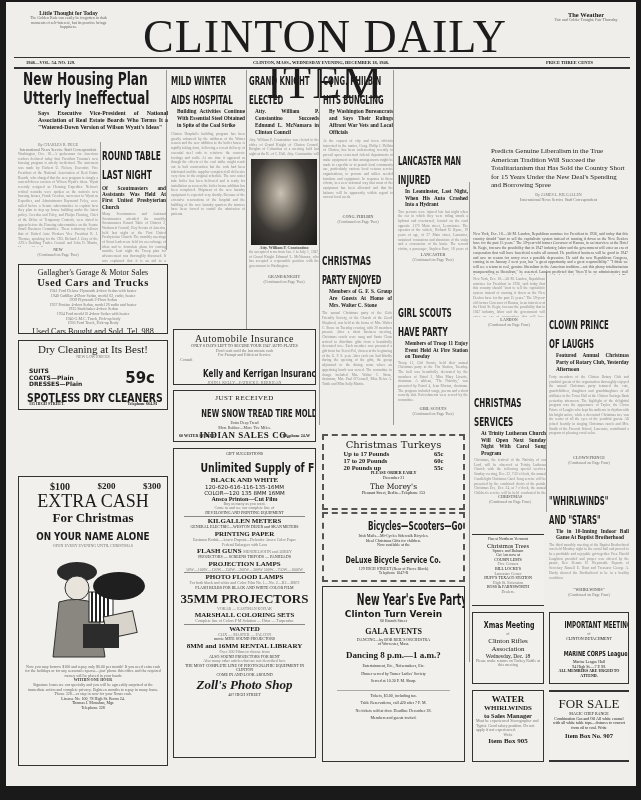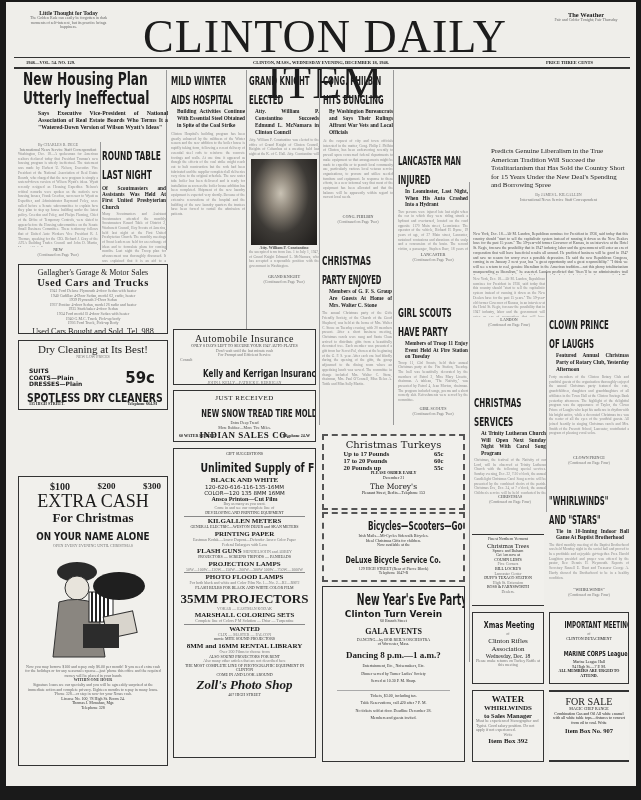--- a/index.html
+++ b/index.html
@@ -371,23 +371,23 @@
     <div class="tiny" style="color:#222;">94 High St.—7 P. M.</div>
     <div class="tiny" style="color:#222;font-weight:bold;">ALL MEMBERS ARE URGED TO ATTEND.</div>
   </div>
 
   <div class="ad" style="left:466px;top:688px;width:72px;height:72px;">
     <div class="serif-b" style="font-size:9px;margin-top:3px;">WATER</div>
     <div class="serif-b" style="font-size:7px;">WHIRLWINDS</div>
     <div class="serif-b" style="font-size:6.5px;">to Sales Manager</div>
     <div class="tiny" style="padding:0 3px;text-align:left;">Must be experienced Stenographer and Typist. Good salary position. Do not apply if not experienced.</div>
     <div class="tiny">Write</div>
-    <div class="serif-b" style="font-size:7px;">Item Box 392</div>
+    <div class="serif-b" style="font-size:7px;">Item Box 905</div>
   </div>
 
   <div class="ad" style="left:543px;top:688px;width:80px;height:72px;border-left:none;border-right:none;border-width:2.5px;">
-    <div class="serif-b" style="font-size:10px;margin-top:4px;font-weight:normal;">FOR SALE</div>
+    <div class="serif-b" style="font-size:13px;margin-top:4px;font-weight:normal;">FOR SALE</div>
     <div class="tiny" style="color:#222;">MAGIC CHEF RANGE</div>
     <div class="tiny" style="color:#222;padding:0 2px;">Combination Gas and Oil All white enamel with all white table tops—fixtures to convert from oil to coal. Write</div>
     <div class="serif-b" style="font-size:6.5px;margin-top:2px;">Item Box No. 907</div>
   </div>
 
 </div>
 
 </body></html>

